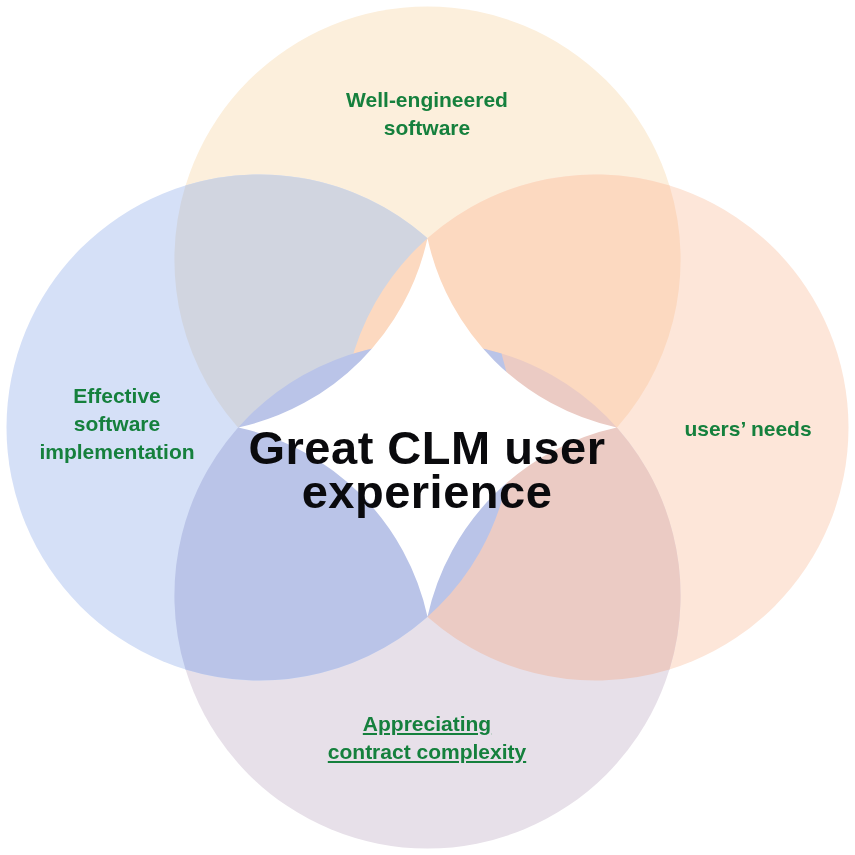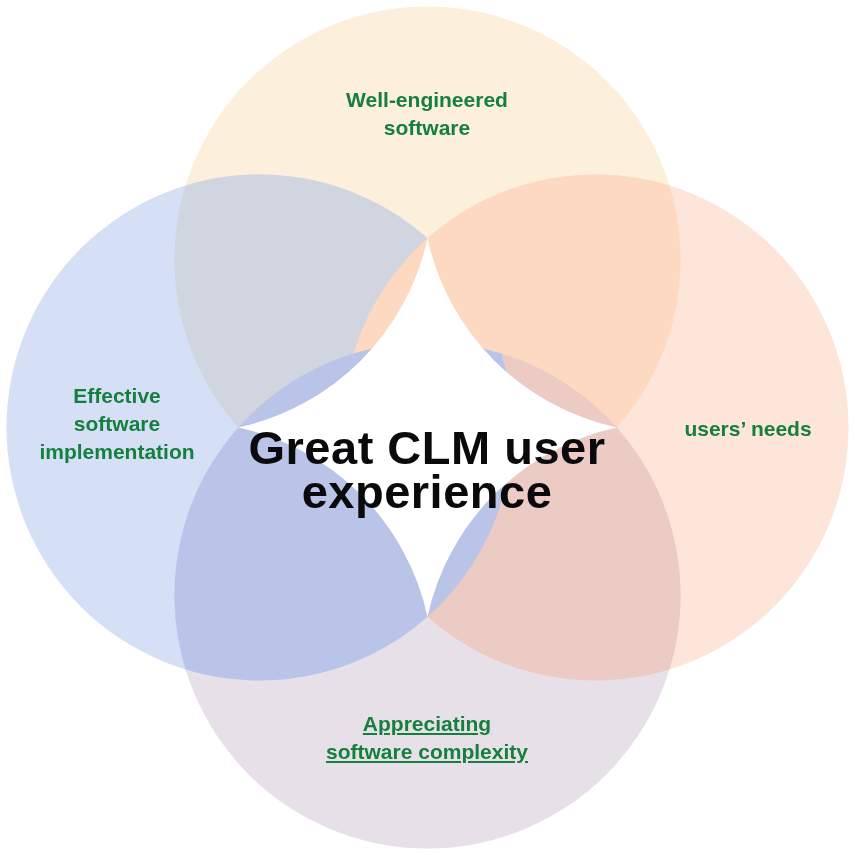--- a/index.html
+++ b/index.html
@@ -83,21 +83,21 @@
     <div>Well-engineered</div>
     <div>software</div>
   </div>
 
   <div class="label label-right">
     <div>users’ needs</div>
   </div>
 
   <div class="label label-bottom">
     <div>Appreciating</div>
-    <div>software complexity</div>
+    <div>contract complexity</div>
   </div>
 
   <div class="label label-left">
     <div>Effective</div>
     <div>software</div>
     <div>implementation</div>
   </div>
 
   <div class="center-label">
     <div>Great CLM user</div>

